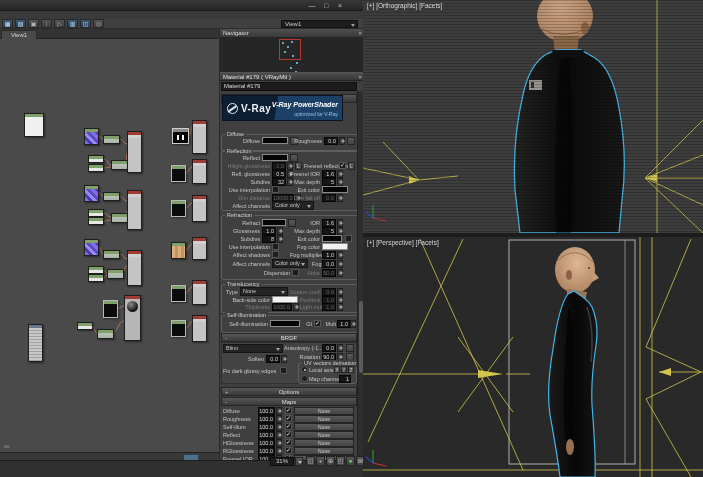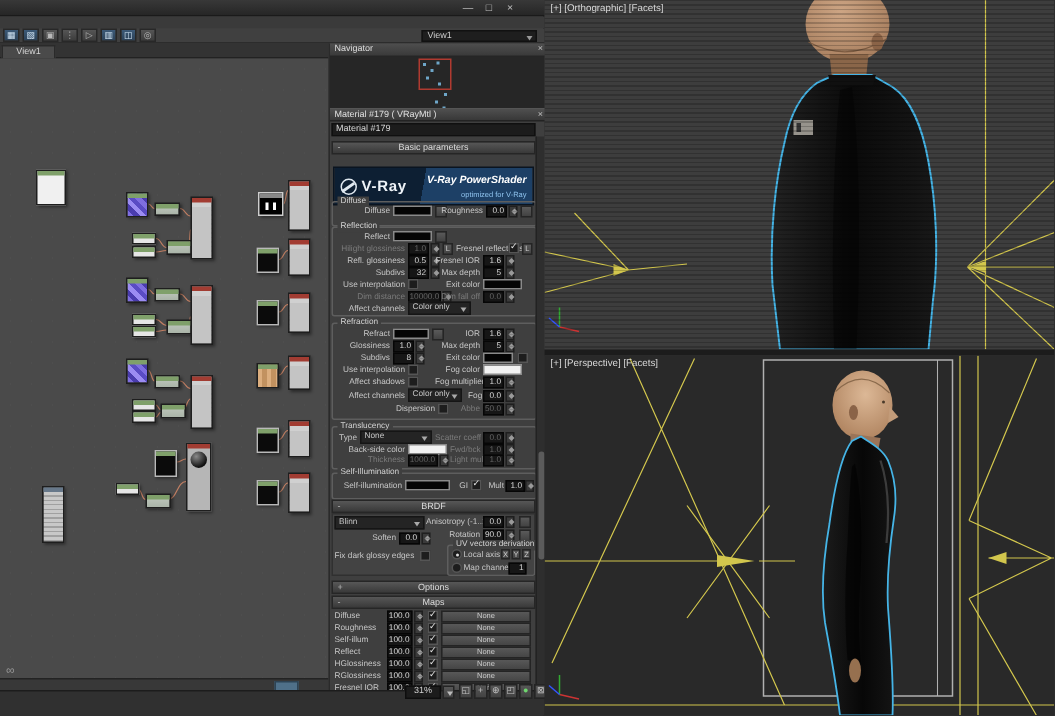--- a/index.html
+++ b/index.html
@@ -73,21 +73,21 @@
   .rad{position:absolute;width:7px;height:7px;border-radius:50%;background:#1d1d1d;border:1px solid #555;box-sizing:border-box;}
   .rad.on::after{content:"";position:absolute;inset:1.5px;background:#ddd;border-radius:50%;}
   .sw{position:absolute;height:7px;border:1px solid #8a8a8a;box-sizing:border-box;}
   .mb{position:absolute;width:8px;height:8px;background:linear-gradient(#5a5a5a,#424242);border:1px solid #252525;box-sizing:border-box;}
   .lk{position:absolute;width:7px;height:8px;background:linear-gradient(#5a5a5a,#424242);border:1px solid #252525;box-sizing:border-box;color:#ccc;font-size:5px;line-height:7px;text-align:center;}
   .dd{position:absolute;height:9px;background:#242424;border:1px solid #151515;box-sizing:border-box;color:#c8c8c8;font-size:5.5px;line-height:7px;padding-left:2px;white-space:nowrap;}
   .dd::after{content:"";position:absolute;right:2px;top:3px;border-left:2.5px solid transparent;border-right:2.5px solid transparent;border-top:3px solid #aaa;}
   .axbtn{position:absolute;width:6px;height:7px;background:linear-gradient(#5a5a5a,#424242);border:1px solid #252525;box-sizing:border-box;color:#ccc;font-size:5px;line-height:6px;text-align:center;}
   .brdfbox{position:absolute;left:1px;top:251px;width:136px;height:42px;border:1px solid #303030;background:#434343;box-sizing:border-box;}
   
-  .vbanner{position:absolute;left:2px;top:20px;width:134px;height:26px;background:linear-gradient(100deg,#0d1f33 0 45%,#1d4066 45% 100%);border:1px solid #0a1420;box-sizing:border-box;overflow:hidden;}
+  .vbanner{position:absolute;left:2px;top:4px;width:121px;height:26px;background:linear-gradient(100deg,#0d1f33 0 45%,#1d4066 45% 100%);border:1px solid #0a1420;box-sizing:border-box;overflow:hidden;}
   .vlogoc{position:absolute;left:4px;top:7px;width:11px;height:11px;border:1.5px solid #dfe8f0;border-radius:50%;box-sizing:border-box;}
   .vlogoc::after{content:"";position:absolute;left:-1px;top:4px;width:10px;height:1.5px;background:#dfe8f0;transform:rotate(-35deg);}
   .vlogotxt{position:absolute;left:18px;top:7px;color:#eef3f8;font-size:10px;font-weight:bold;letter-spacing:0.5px;}
   .vtitle{position:absolute;right:4px;top:5px;color:#fff;font-size:7px;font-weight:bold;font-style:italic;}
   .vsub{position:absolute;right:4px;top:15px;color:#8fc3ee;font-size:5px;}
   
   .mrow{position:absolute;left:0;width:137px;height:8px;}
   .ml{position:absolute;left:3px;font-size:5.5px;color:#c6c6c6;line-height:8px;white-space:nowrap;}
   .nbtn{position:absolute;left:74px;width:60px;height:8px;background:linear-gradient(#585858,#454545);border:1px solid #242424;box-sizing:border-box;color:#ccc;font-size:5px;line-height:7px;text-align:center;}
   

